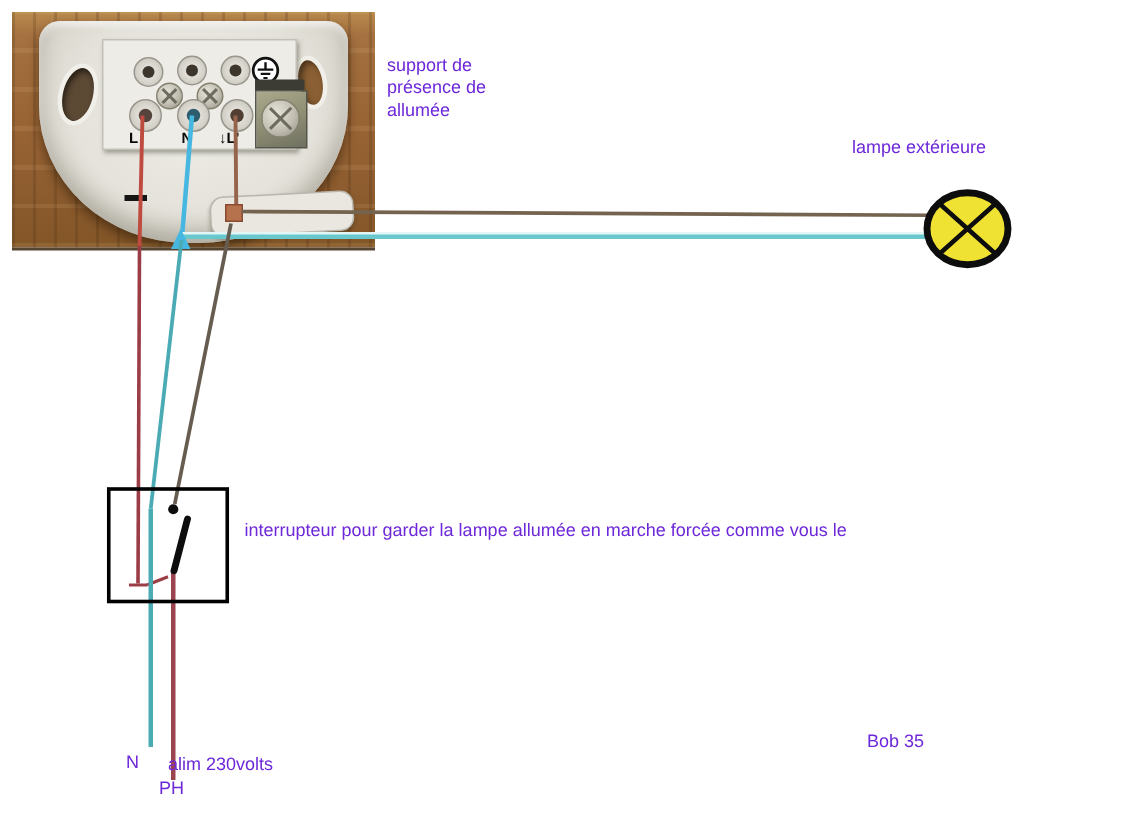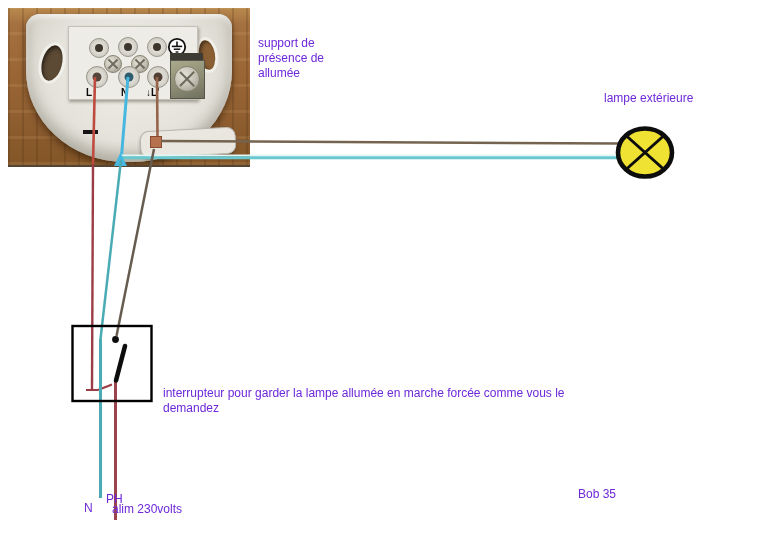--- a/index.html
+++ b/index.html
@@ -141,25 +141,24 @@
     <line x1="626" y1="135.5" x2="664" y2="169.5" stroke-width="3" stroke="#0d0d0d"></line>
     <line x1="664" y1="135.5" x2="626" y2="169.5" stroke-width="3" stroke="#0d0d0d"></line>
   </svg>
 
   <div class="lbl" style="left:258px;top:36px;">
     <div>support de</div>
     <div>présence de</div>
     <div>allumée</div>
   </div>
 
-  <div class="lbl" style="left:604px;top:91px;">lampe extérieure</div>
+  <div class="lbl" style="left:568px;top:91px;">lampe extérieure</div>
 
-  <div class="lbl" style="left:163px;top:346px;margin-top:40px;">
+  <div class="lbl" style="left:163px;top:346px;">
     <div>interrupteur pour garder la lampe allumée en marche forcée comme vous le</div>
-    <div>demandez</div>
   </div>
 
   <div class="lbl" style="left:84px;top:501px;">N</div>
   <div class="lbl" style="left:112px;top:502px;">alim 230volts</div>
-  <div class="lbl" style="left:106px;top:492px;">PH</div>
+  <div class="lbl" style="left:106px;top:518px;">PH</div>
   <div class="lbl" style="left:578px;top:487px;">Bob 35</div>
 
 </div>
 
 </body></html>

